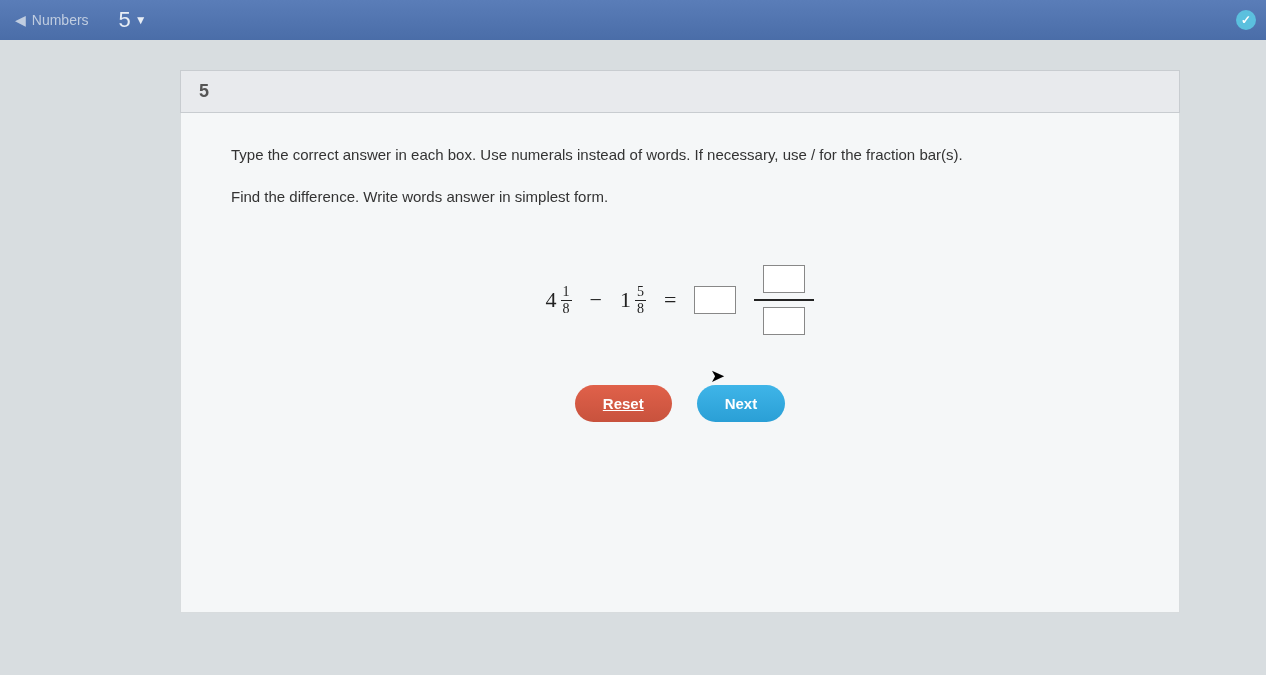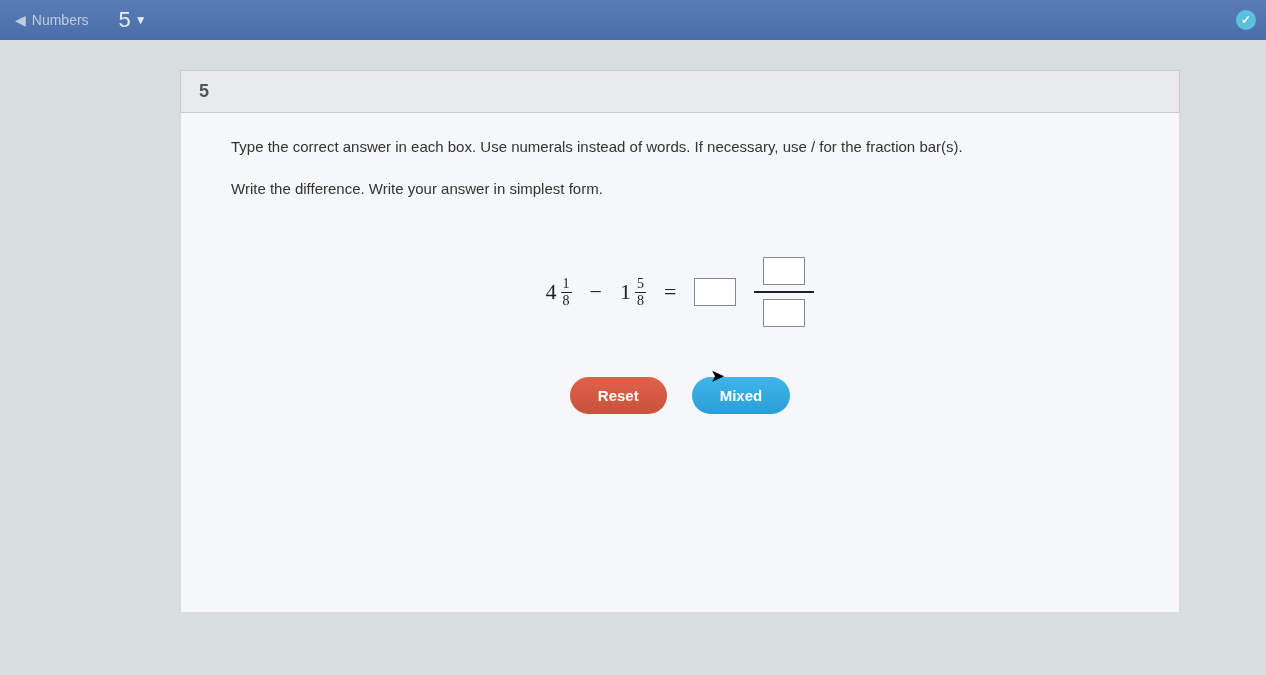--- a/index.html
+++ b/index.html
@@ -79,20 +79,21 @@
       background: #f5f7f8;
       border: 1px solid #d8dcde;
       border-top: none;
       padding: 25px 50px 60px 50px;
       min-height: 500px;
     }
     .instruction {
       color: #333;
       font-size: 15px;
       margin-bottom: 25px;
+      margin-top: 8px;
     }
     .prompt {
       color: #333;
       font-size: 15px;
       margin-bottom: 60px;
     }
     .equation-row {
       display: flex;
       align-items: center;
       justify-content: center;
@@ -149,20 +150,21 @@
       padding: 10px 28px;
       border-radius: 22px;
       border: none;
       color: white;
       font-size: 15px;
       font-weight: bold;
       cursor: pointer;
     }
     .btn-reset {
       background: linear-gradient(to bottom, #e0614a, #c8523d);
+      text-decoration: underline;
     }
     .btn-next {
       background: linear-gradient(to bottom, #3fb5e8, #2a9fd6);
     }
     .cursor-arrow {
       position: absolute;
       left: 710px;
       top: 365px;
       font-size: 18px;
       color: #000;
@@ -181,21 +183,21 @@
     <span>5</span>
     <span class="caret-down">▼</span>
   </div>
   <div class="check-badge">✓</div>
 </div>
 
 <div class="content-area">
   <div class="question-header">5</div>
   <div class="question-body">
     <p class="instruction">Type the correct answer in each box. Use numerals instead of words. If necessary, use / for the fraction bar(s).</p>
-    <p class="prompt">Write the difference. Write your answer in simplest form.</p>
+    <p class="prompt">Find the difference. Write words answer in simplest form.</p>
 
     <div class="equation-row">
       <span class="mixed">
         <span>4</span>
         <span class="frac">
           <span class="num">1</span>
           <span class="den">8</span>
         </span>
       </span>
       <span>−</span>
@@ -212,18 +214,18 @@
 
       <div class="answer-frac">
         <input class="answer-input" type="text" value="" style="">
         <div class="frac-line"></div>
         <input class="answer-input" type="text" value="" style="">
       </div>
     </div>
 
     <div class="button-row">
       <button class="btn btn-reset">Reset</button>
-      <button class="btn btn-next">Mixed</button>
+      <button class="btn btn-next">Next</button>
     </div>
   </div>
 </div>
 
 <div class="cursor-arrow">➤</div>
 
 </body></html>

